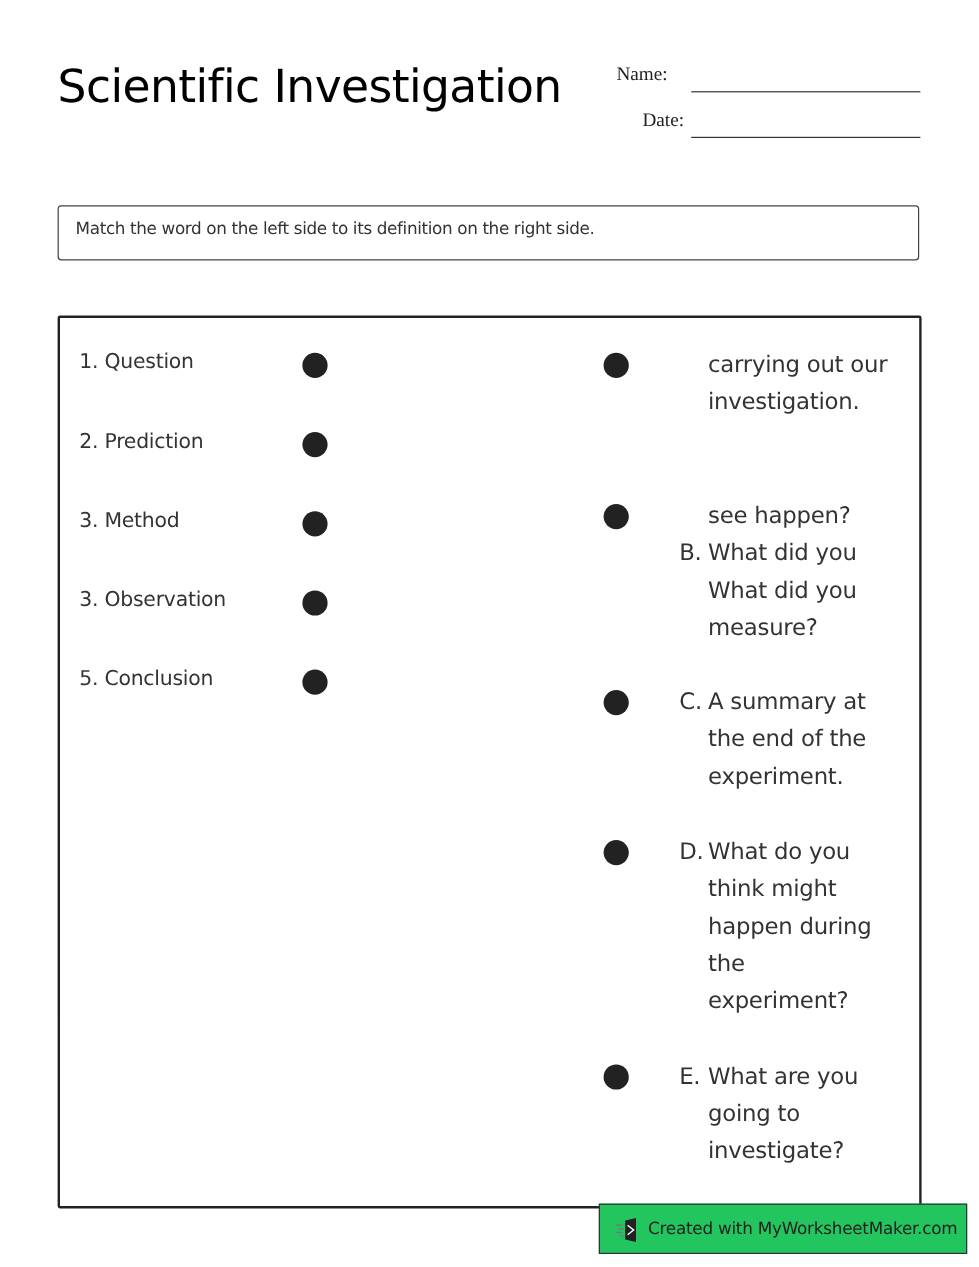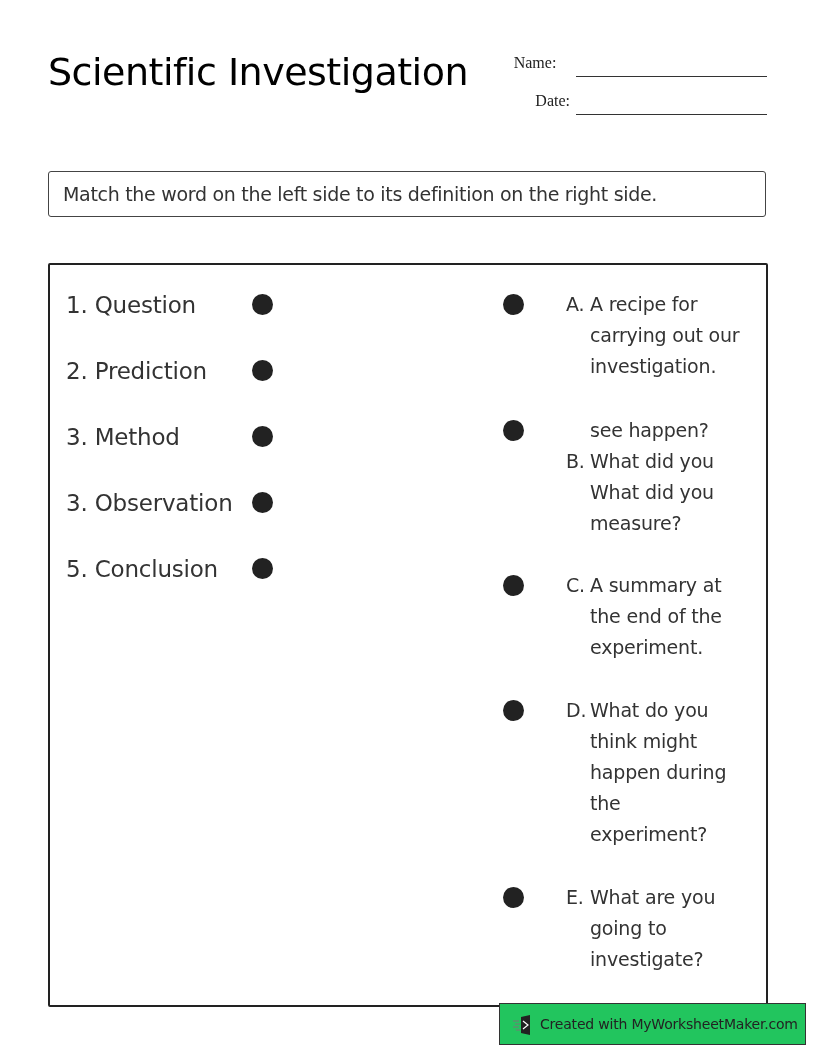--- a/index.html
+++ b/index.html
@@ -2,23 +2,23 @@
 <html><head>
   <meta charset="utf-8">
   <style>
     html, body { margin: 0; padding: 0; background: #ffffff; }
     body { width: 816px; height: 1056px; position: relative; overflow: hidden; font-family: "DejaVu Sans", sans-serif; color: #222; }
     .title { position: absolute; left: 48px; top: 50px; font-size: 38px; color: #000000; font-family: "DejaVu Sans", sans-serif; letter-spacing: -0.5px; font-weight: normal; white-space: nowrap; }
     .field { position: absolute; font-family: "Liberation Serif", serif; font-size: 16px; color: #222; }
     .field-label { position: absolute; text-align: right; width: 70px; }
     .field-line { position: absolute; height: 0; border-bottom: 1.3px solid #333; width: 191px; }
     .instructions { position: absolute; left: 48px; top: 171px; width: 718px; height: 46px; border: 1px solid #444; border-radius: 3px; box-sizing: border-box; }
-    .instructions span { position: absolute; left: 14px; top: 11px; font-size: 19px; color: #333; white-space: nowrap; letter-spacing: -0.3px; }
+    .instructions span { position: absolute; left: 14px; top: 11px; font-size: 14px; color: #333; white-space: nowrap; letter-spacing: -0.3px; }
     .main-box { position: absolute; left: 48px; top: 263px; width: 720px; height: 744px; border: 2px solid #222; border-radius: 2px; box-sizing: border-box; }
-    .term { position: absolute; left: 66px; font-size: 23px; color: #333; white-space: nowrap; letter-spacing: -0.2px; }
+    .term { position: absolute; left: 66px; font-size: 17px; color: #333; white-space: nowrap; letter-spacing: -0.2px; }
     .dot { position: absolute; width: 21px; height: 21px; border-radius: 50%; background: #222; }
     .def { position: absolute; left: 566px; font-size: 19px; line-height: 31px; color: #333; width: 190px; letter-spacing: -0.2px; }
     .def .letter { display: inline-block; width: 24px; }
     .def .line { display: block; padding-left: 24px; white-space: nowrap; }
     .def .line.first { padding-left: 0; }
     .footer { position: absolute; left: 499px; top: 1003px; width: 307px; height: 42px; border: 1.5px solid #333; box-sizing: border-box; background: #22c55e; }
     .footer-icon { position: absolute; left: 12px; top: 11px; width: 22px; height: 20px; }
     .footer-text { position: absolute; left: 40px; top: 12px; font-size: 14px; color: #222; white-space: nowrap; letter-spacing: -0.2px; }
   </style>
 </head>
@@ -51,21 +51,20 @@
 <div class="dot" style="left:252px; top:426px;"></div>
 
 <div class="term" style="top:490px;">3. Observation</div>
 <div class="dot" style="left:252px; top:492px;"></div>
 
 <div class="term" style="top:556px;">5. Conclusion</div>
 <div class="dot" style="left:252px; top:558px;"></div>
 
 <div class="dot" style="left:503px; top:294px;"></div>
 <div class="def" style="top:289px;">
-  <span class="line first"><span class="letter">A.</span><span>A recipe for</span></span>
   <span class="line">carrying out our</span>
   <span class="line">investigation.</span>
 </div>
 
 <div class="dot" style="left:503px; top:420px;"></div>
 <div class="def" style="top:415px;">
   <span class="line">see happen?</span>
   <span class="line first"><span class="letter">B.</span><span>What did you</span></span>
   <span class="line">What did you</span>
   <span class="line">measure?</span>

